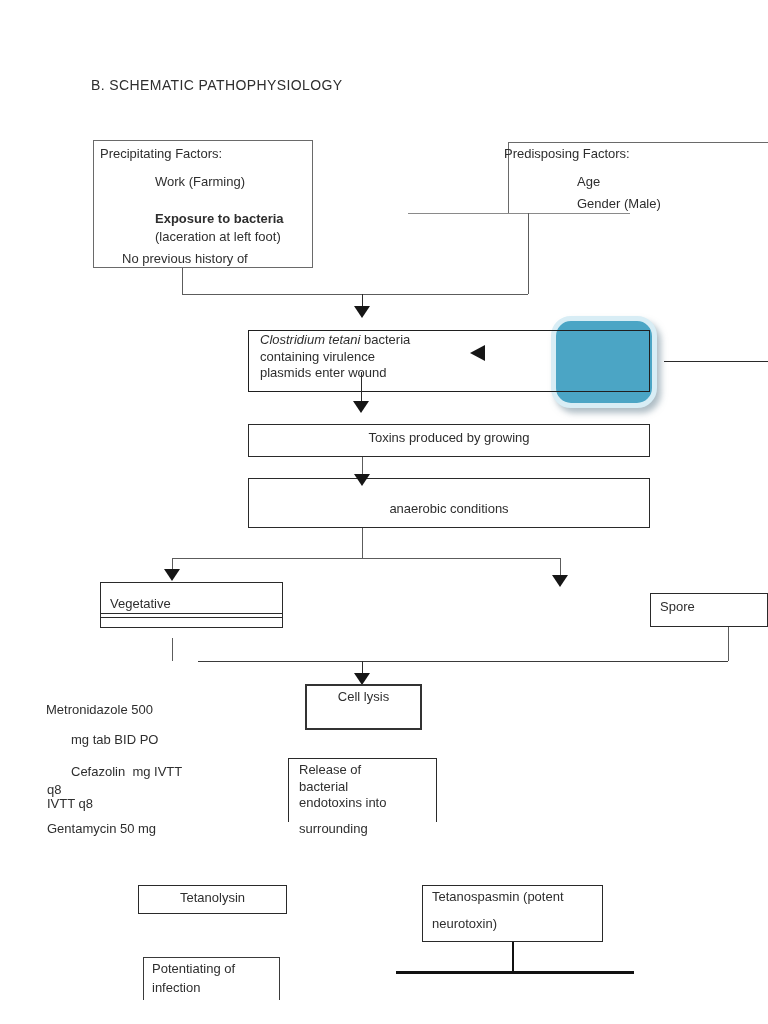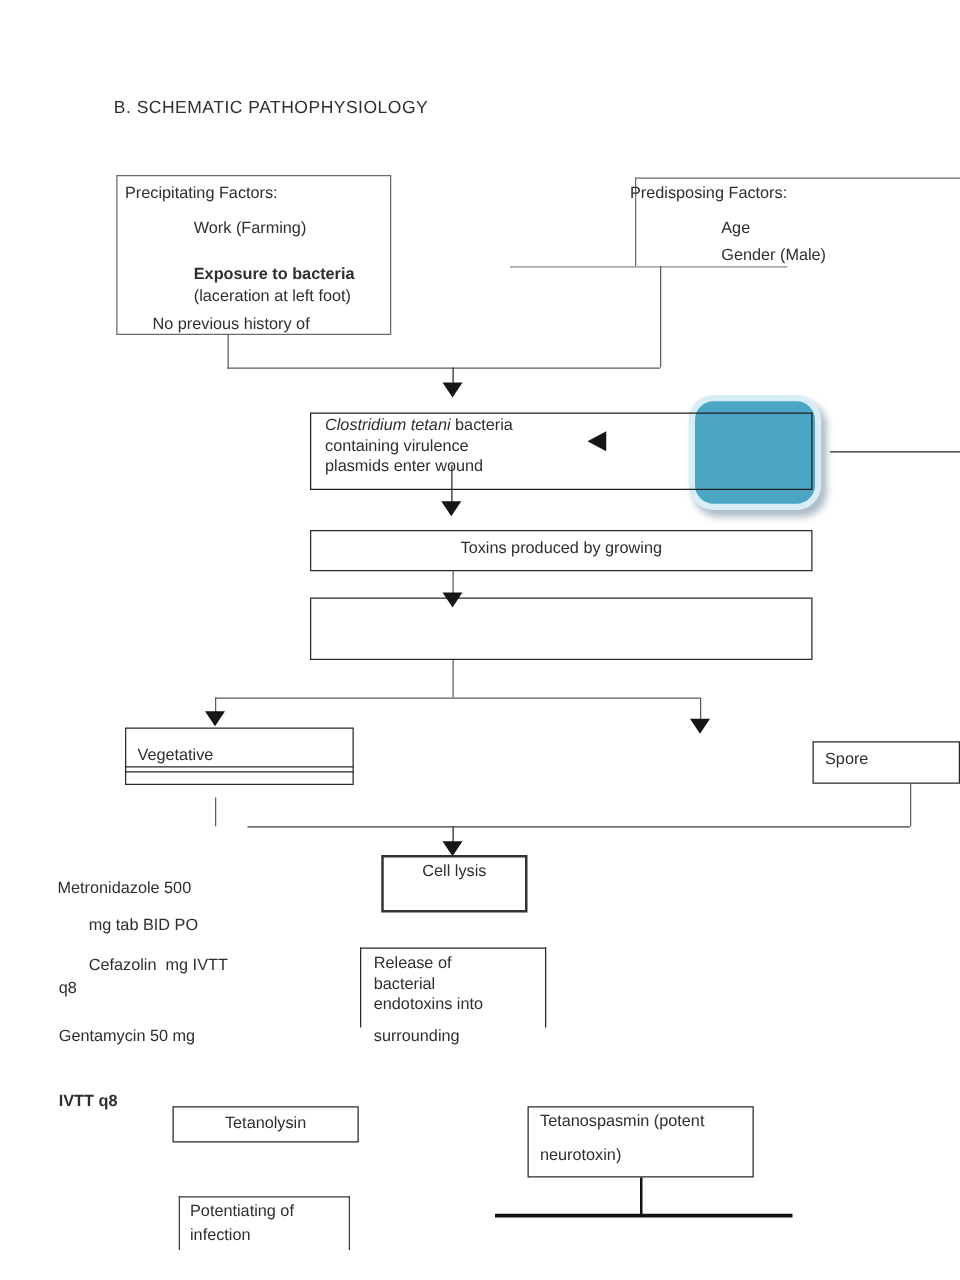--- a/index.html
+++ b/index.html
@@ -64,20 +64,21 @@
   <div class="vline z2" style="left:361px; top:372px; height:31px; border-color:#2a2a2a;"></div>
   <div class="arrow-down z2" style="left:353px; top:401px;"></div>
 
   <div class="box" style="left:248px; top:424px; width:402px; height:33px; border-color:#2a2a2a;"></div>
   <div class="txt" style="left:248px; top:430px; width:402px; text-align:center;">Toxins produced by growing</div>
 
   <div class="vline" style="left:362px; top:457px; height:20px;"></div>
   <div class="arrow-down z2" style="left:354px; top:474px;"></div>
 
   <div class="box" style="left:248px; top:478px; width:402px; height:50px; border-color:#2a2a2a;"></div>
+  <div class="txt" style="left:248px; top:501px; width:402px; text-align:center;">anaerobic conditions</div>
 
   <div class="vline" style="left:362px; top:528px; height:30px;"></div>
   <div class="hline" style="left:172px; top:558px; width:388px;"></div>
   <div class="vline" style="left:172px; top:558px; height:13px;"></div>
   <div class="arrow-down" style="left:164px; top:569px;"></div>
   <div class="vline" style="left:560px; top:558px; height:18px;"></div>
   <div class="arrow-down" style="left:552px; top:575px;"></div>
 
   <div class="box" style="left:100px; top:582px; width:183px; height:46px; border-color:#2a2a2a;"></div>
   <div class="hline" style="left:100px; top:613px; width:183px; border-color:#2a2a2a;"></div>
@@ -94,21 +95,21 @@
   <div class="arrow-down" style="left:354px; top:673px;"></div>
 
   <div class="box" style="left:305px; top:684px; width:117px; height:46px; border-width:2px; border-color:#333333;"></div>
   <div class="txt" style="left:305px; top:689px; width:117px; text-align:center;">Cell lysis</div>
 
   <div class="txt" style="left:46px; top:702px;">Metronidazole 500</div>
   <div class="txt" style="left:46px; top:732px;padding-left:25px;">mg tab BID PO</div>
   <div class="txt" style="left:47px; top:764px;margin-left:24px;">Cefazolin  mg IVTT</div>
   <div class="txt" style="left:47px; top:782px;">q8</div>
   <div class="txt" style="left:47px; top:821px;">Gentamycin 50 mg</div>
-  <div class="txt" style="left:47px; top:873px;font-weight:bold;">IVTT q8</div>
+  <div class="txt" style="left:47px; top:796px;">IVTT q8</div>
 
   <div style="position:absolute; left:288px; top:758px; width:149px; height:64px; border-top:1.5px solid #2a2a2a; border-left:1.5px solid #2a2a2a; border-right:1.5px solid #2a2a2a; box-sizing:border-box;"></div>
   <div class="txt" style="left:299px; top:762px;">Release of</div>
   <div class="txt" style="left:299px; top:779px;">bacterial</div>
   <div class="txt" style="left:299px; top:795px;">endotoxins into</div>
   <div class="txt" style="left:299px; top:821px;">surrounding</div>
 
   <div class="box" style="left:138px; top:885px; width:149px; height:29px; border-color:#2a2a2a;"></div>
   <div class="txt" style="left:138px; top:890px; width:149px; text-align:center;">Tetanolysin</div>
 

